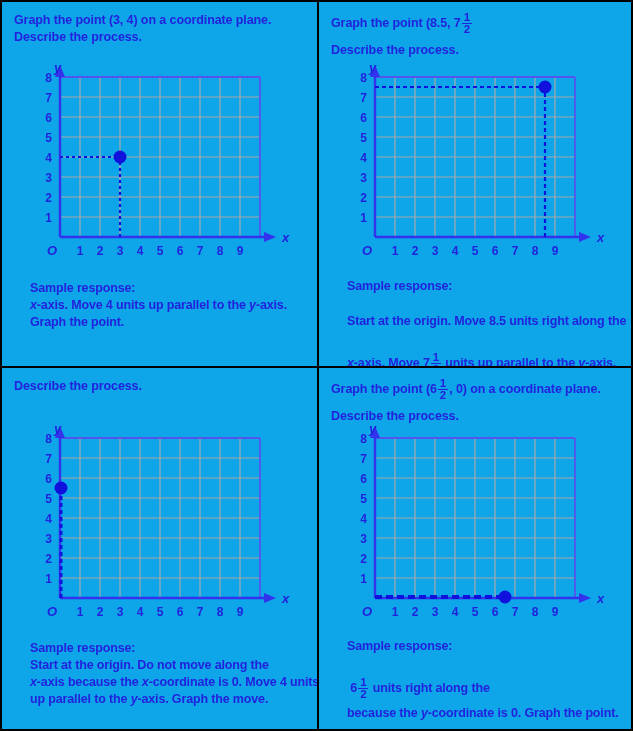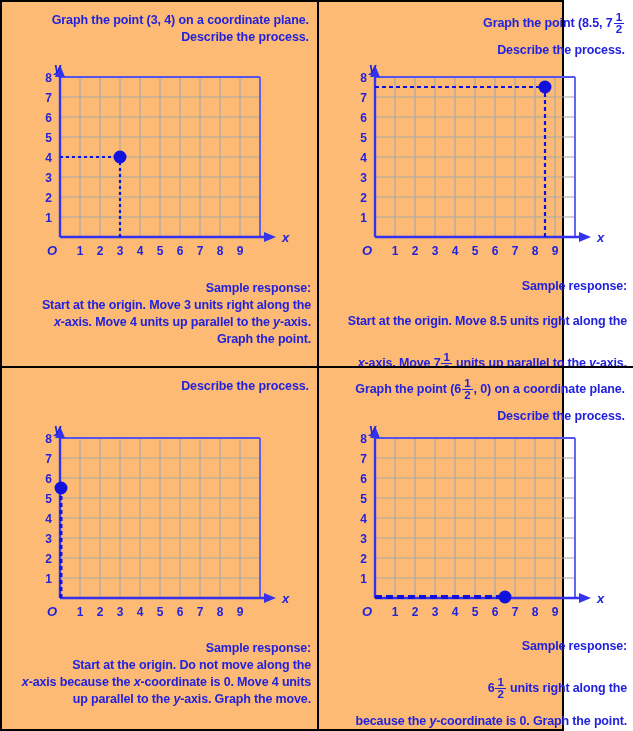--- a/index.html
+++ b/index.html
@@ -7,27 +7,26 @@
     margin: 0; padding: 0;
     background: #ffffff;
   }
   body {
     width: 633px; height: 731px;
     font-family: "Liberation Sans", sans-serif;
     color: #2222dd;
     overflow: hidden;
   }
   .sheet {
-    width: 564px; height: 731px;
+    width: 633px; height: 731px;
     border: 2px solid #000000;
     display: grid;
     grid-template-columns: 317px 314px;
     grid-template-rows: 366px 361px;
-    background: #fdba74;
-    text-align: right;
+    background: #0ea5e9;
   }
   .panel {
     position: relative;
     overflow: hidden;
     padding: 0;
   }
   .panel.col-left  { border-right: 2px solid #000000; }
   .panel.row-top   { border-bottom: 2px solid #000000; }
 
   .prompt {
@@ -36,21 +35,21 @@
     font-weight: bold;
     line-height: 17px;
     color: #2222dd;
     letter-spacing: -0.1px;
   }
   .prompt .ln { display: block; white-space: nowrap; }
   .prompt.spaced .ln + .ln { margin-top: 7px; }
 
   .response {
     position: absolute;
-    left: 12px;
+    left: 28px;
     right: 6px;
     font-size: 12.5px;
     font-weight: bold;
     line-height: 17px;
     color: #2222dd;
     letter-spacing: -0.15px;
   }
   .response .ln { display: block; white-space: nowrap; }
   .response.spaced .ln + .ln { margin-top: 22px; }
 
@@ -165,21 +164,20 @@
             <text x="38" y="23">8</text>
         </g>
         <text class="axlabel" x="38" y="196" text-anchor="middle">O</text>
         <text class="axlabel" x="268" y="183">x</text>
         <text class="axlabel" x="40" y="0" dy="1em">y</text>
       </svg>
     </div>
 
     <div class="response" style="top:278px;">
       <span class="ln">Sample response:</span>
-      <span class="ln">Start at the origin. Move 3 units right along the</span>
       <span class="ln"><span class="ital">x</span><span>-axis. Move 4 units up parallel to the </span><span class="ital">y</span><span>-axis.</span></span>
       <span class="ln">Graph the point.</span>
     </div>
   </div>
 
   <div class="panel row-top">
     <div class="prompt spaced">
       <span class="ln"><span>Graph the point (8.5,</span><span class="mixnum">&nbsp;<span class="whole">7</span><span class="frac">
               <span class="num">1</span>
               <span class="den">2</span>
@@ -403,17 +401,17 @@
         <text class="axlabel" x="40" y="0" dy="1em">y</text>
       </svg>
     </div>
 
     <div class="response spaced" style="top:270px;">
       <span class="ln" style="margin-top:0">Sample response:</span>
       <span class="ln"><span class="mixnum">&nbsp;<span class="whole">6</span><span class="frac">
               <span class="num">1</span>
               <span class="den">2</span>
             </span></span>&nbsp;<span>units right along the</span></span>
-      <span class="ln" style="margin-top:13px"><span>because the </span><span class="ital">y</span><span>-coordinate is 0. Graph the point.</span></span>
+      <span class="ln" style="margin-top:5px"><span>because the </span><span class="ital">y</span><span>-coordinate is 0. Graph the point.</span></span>
     </div>
   </div>
 
 </div>
 
 </body></html>

